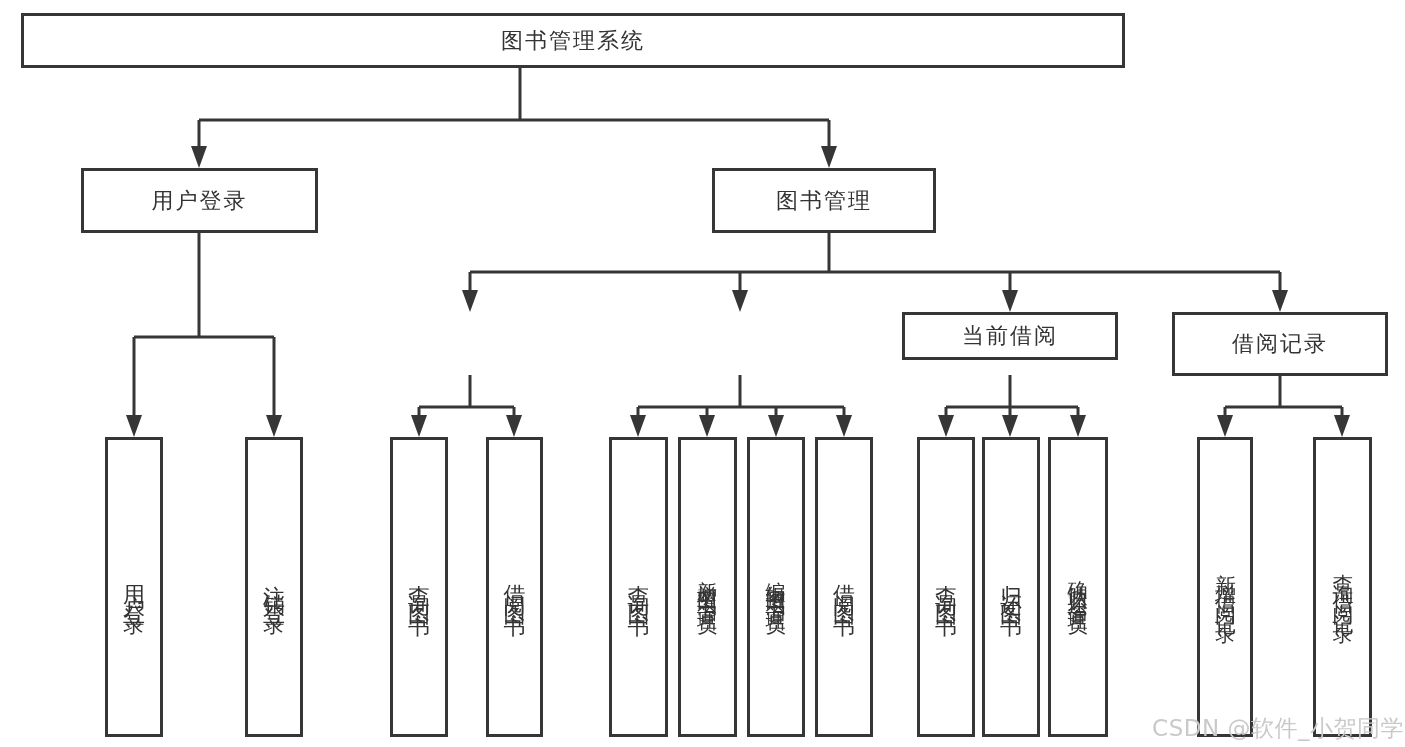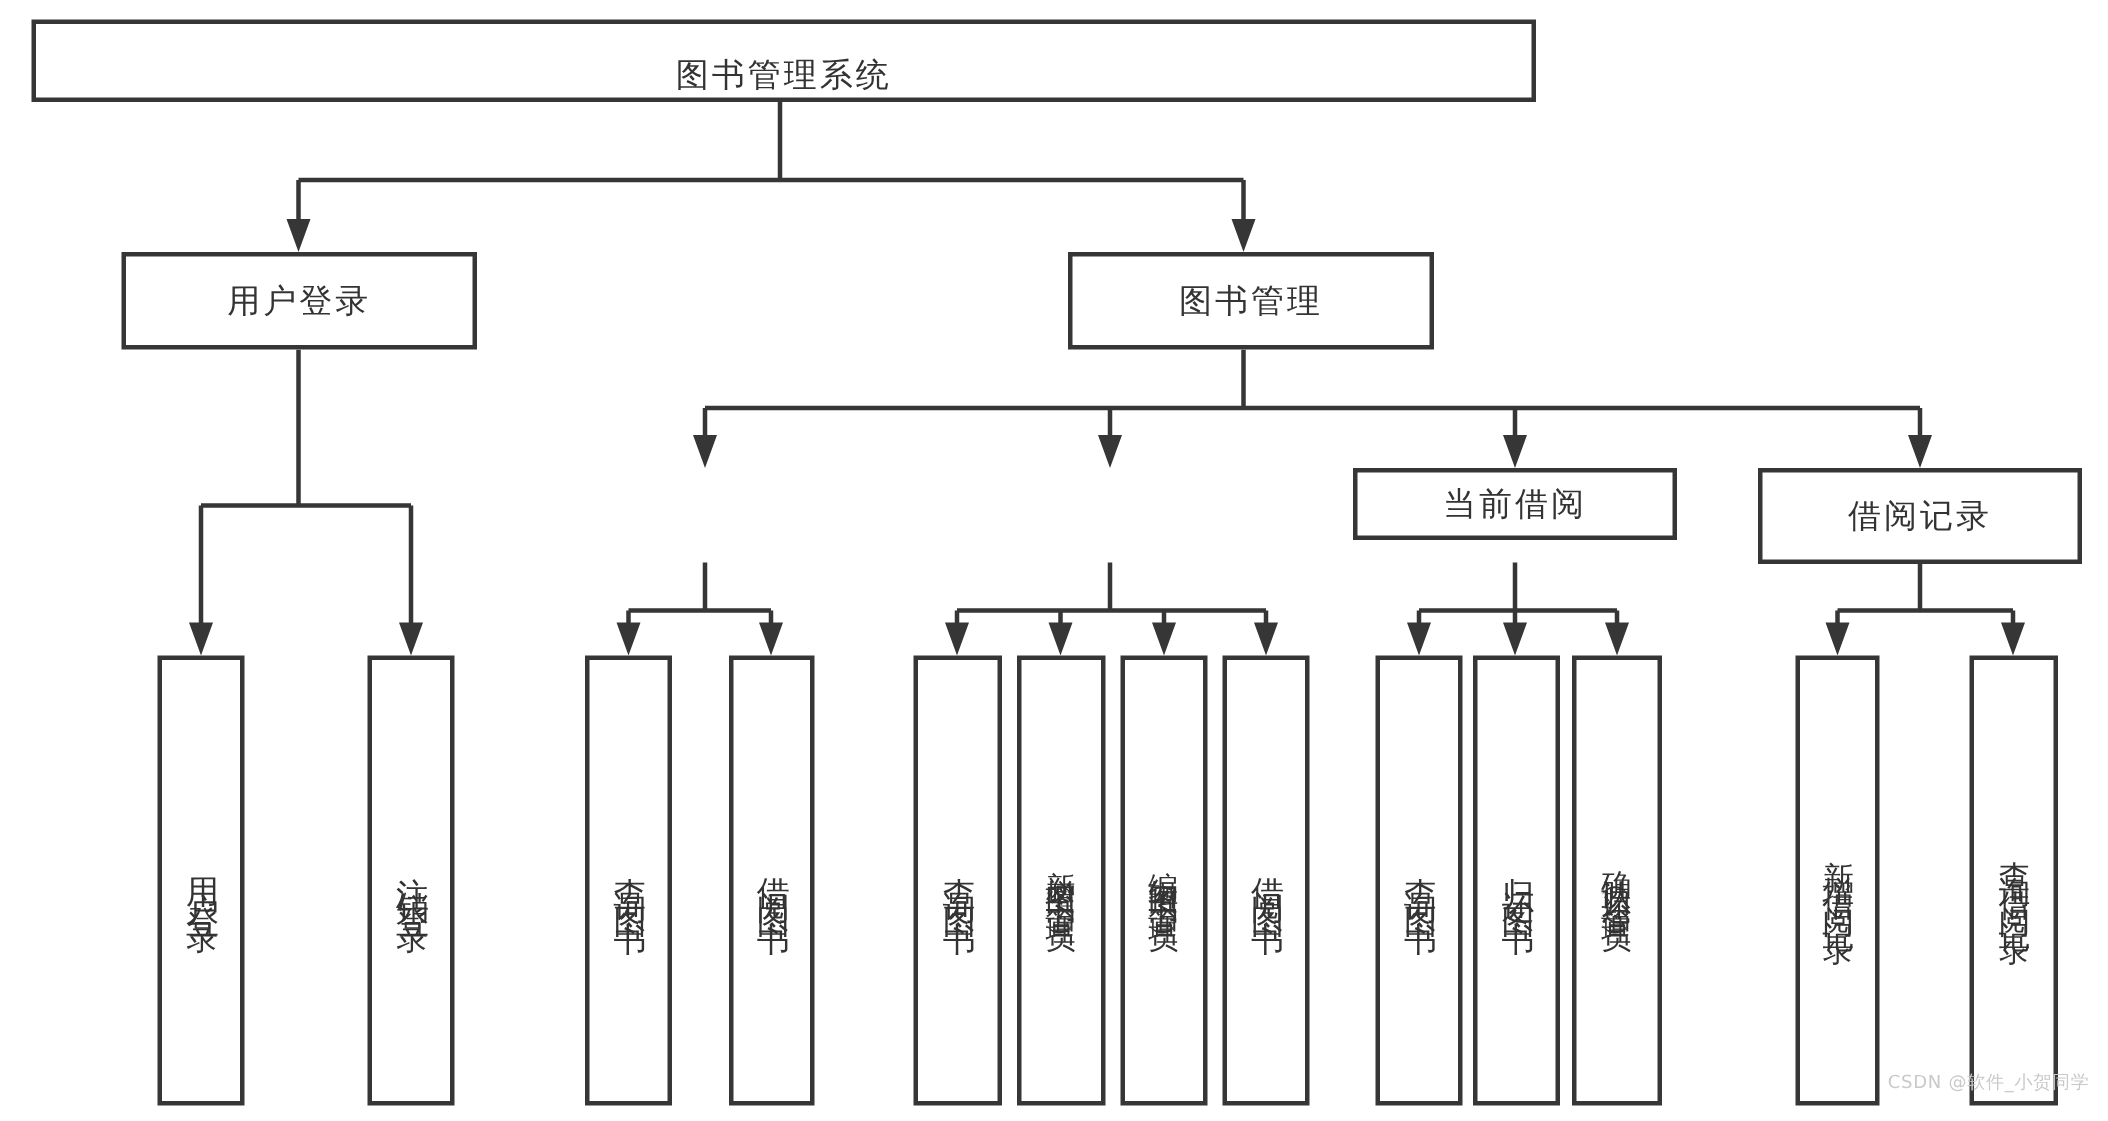--- a/index.html
+++ b/index.html
@@ -48,23 +48,23 @@
   .node.v.mid span{
     font-size:21px;
     letter-spacing:10px;
   }
   .node.v.long span{
     font-size:20px;
     letter-spacing:5px;
   }
   .watermark{
     position:absolute;
-    right:12px;
+    right:1px;
     top:713px;
-    font-size:12px;
+    font-size:23px;
     letter-spacing:0.5px;
     color:var(--wm);
     z-index:10;
     white-space:nowrap;
     margin-left:29px;
   }
 </style>
 </head>
 <body>
 
@@ -122,28 +122,28 @@
       M699 415 L715 415 L707 437 Z
       M768 415 L784 415 L776 437 Z
       M836 415 L852 415 L844 437 Z
       M938 415 L954 415 L946 437 Z
       M1002 415 L1018 415 L1010 437 Z
       M1070 415 L1086 415 L1078 437 Z
       M1217 415 L1233 415 L1225 437 Z
       M1334 415 L1350 415 L1342 437 Z"></path>
   </svg>
 
-  <div class="node h" style="left:21px;top:13px;width:1003px;height:55px;align-items:flex-end;">
+  <div class="node h" style="left:21px;top:13px;width:1104px;height:55px;">
     <span>图书管理系统</span>
   </div>
 
   <div class="node h" style="left:81px;top:168px;width:237px;height:65px;">
     <span>用户登录</span>
   </div>
-  <div class="node h" style="left:712px;top:168px;width:244px;height:65px;">
+  <div class="node h" style="left:712px;top:168px;width:224px;height:65px;">
     <span>图书管理</span>
   </div>
 
   <div class="node h" style="left:902px;top:312px;width:216px;height:48px;">
     <span>当前借阅</span>
   </div>
   <div class="node h" style="left:1172px;top:312px;width:216px;height:64px;">
     <span>借阅记录</span>
   </div>
 

